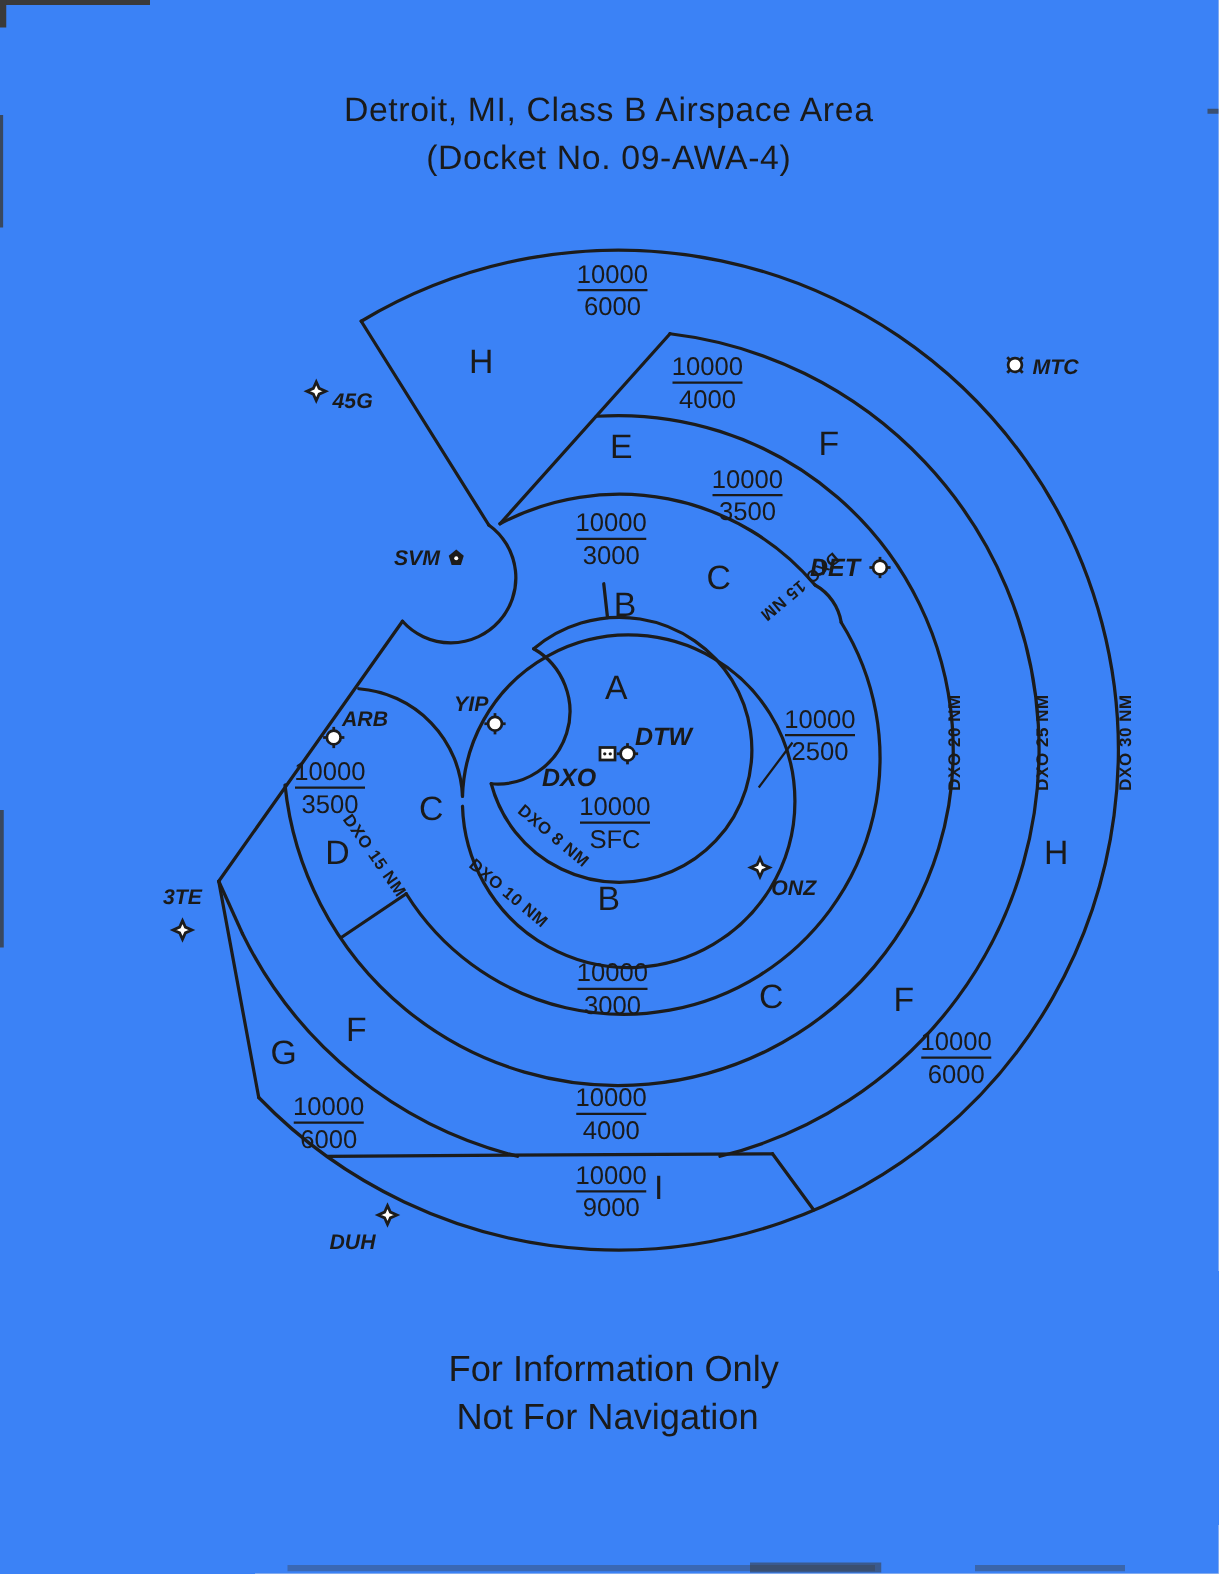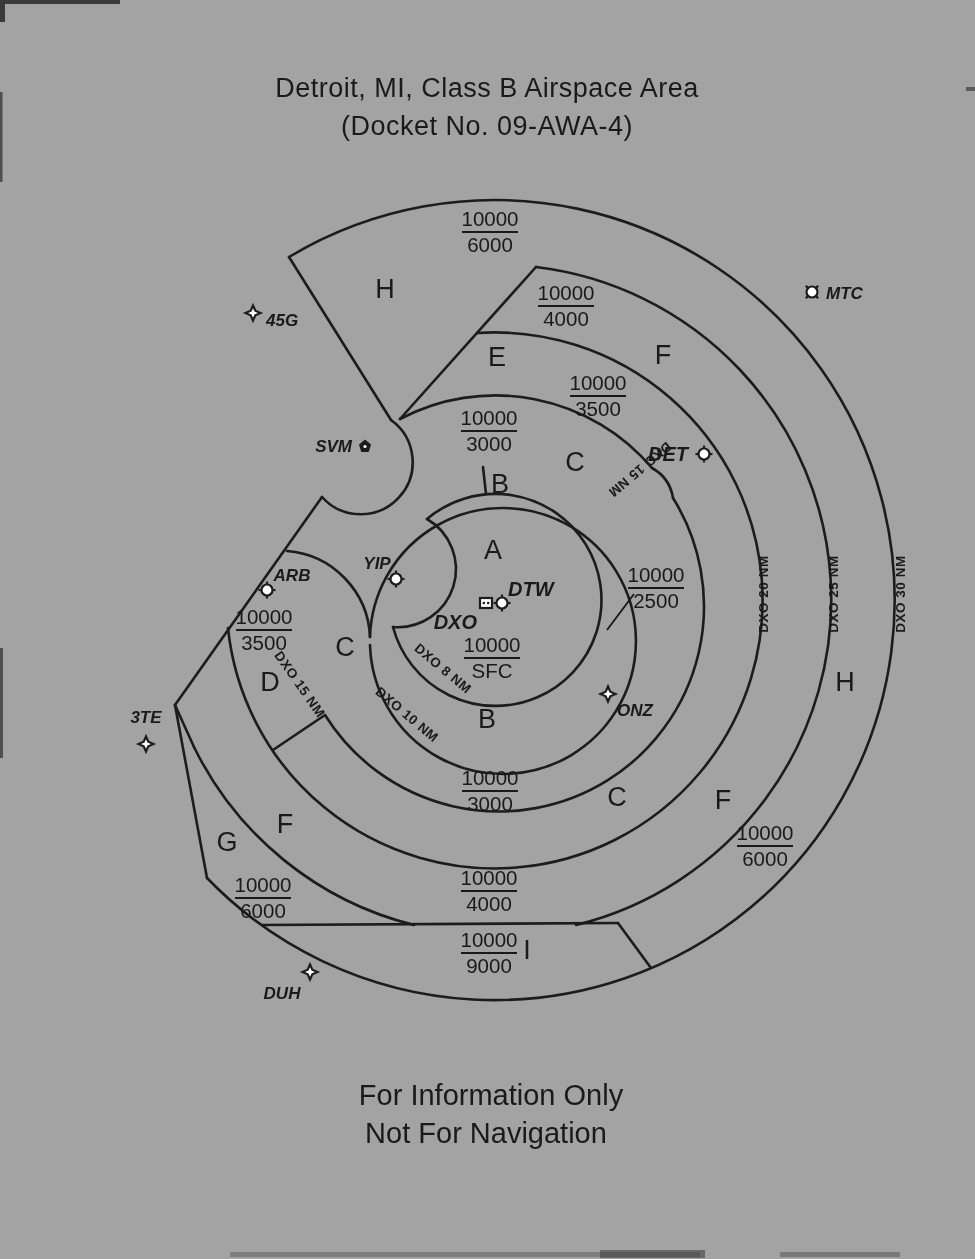--- a/index.html
+++ b/index.html
@@ -1,16 +1,16 @@
 <!DOCTYPE html>
 <html><head>
 <meta charset="utf-8">
 <style>
   html,body{margin:0;padding:0;background:#e8e8e8;}
-  .page{position:relative;width:975px;height:1259px;background:#a3a3a3;overflow:hidden;
+  .page{position:relative;width:975px;height:1259px;background:#3b82f6;overflow:hidden;
         font-family:"Liberation Sans", sans-serif;}
   svg{position:absolute;left:0;top:0;}
   svg text{fill:#1a1a1a;}
   .title{font-size:27px;letter-spacing:0.5px;}
   .footer{font-size:29px;}
   .sec{font-size:27px;}
   .alt{font-size:20.5px;}
   .wpt{font-size:17px;font-style:italic;font-weight:bold;}
   .wpt-big{font-size:20px;font-style:italic;font-weight:bold;}
   .ring{font-size:13.5px;font-weight:bold;letter-spacing:0.5px;}

